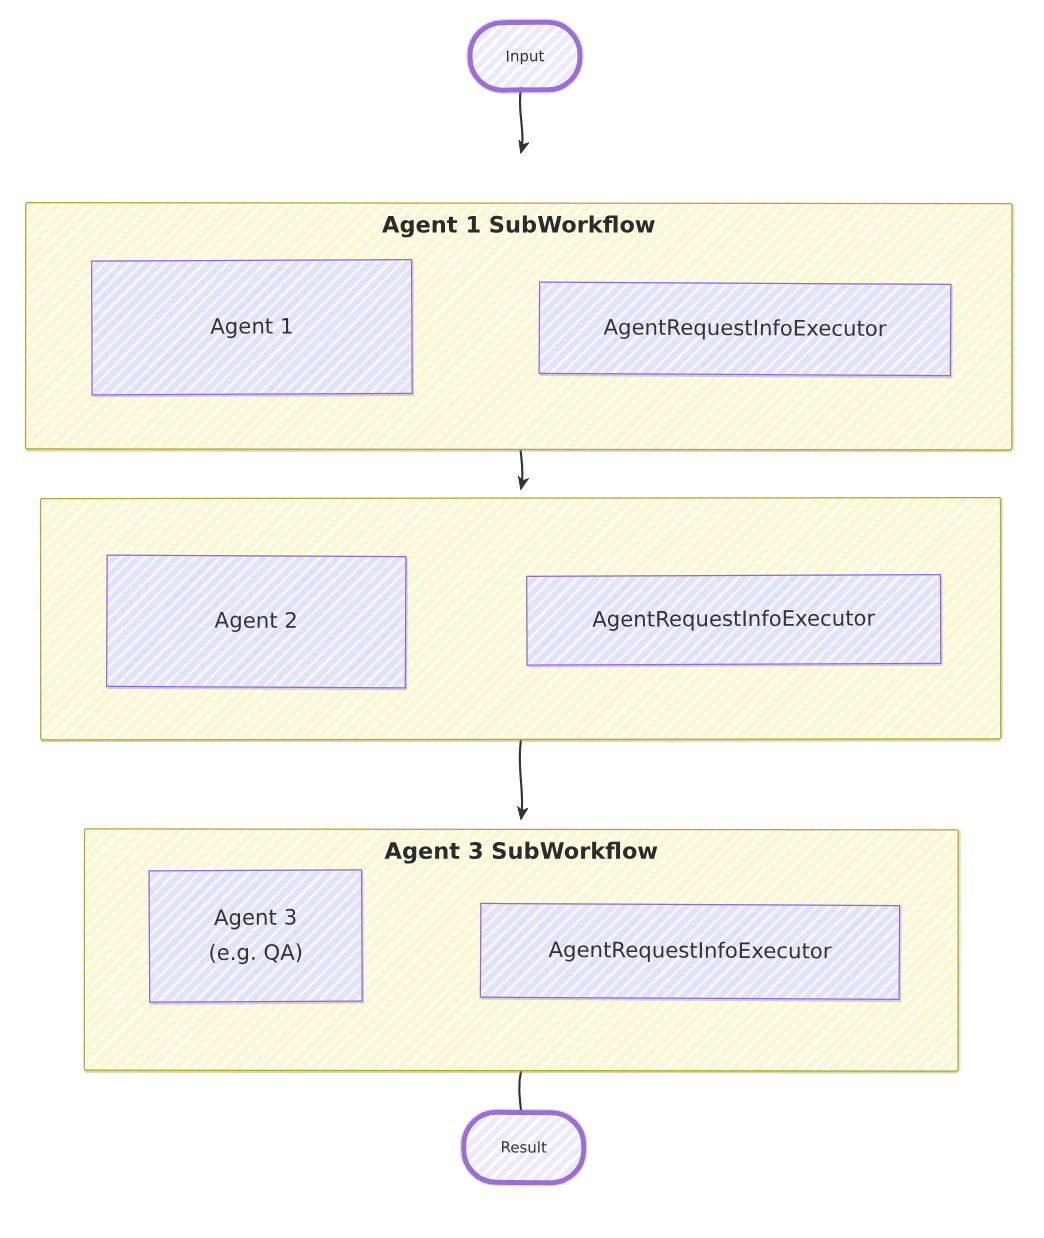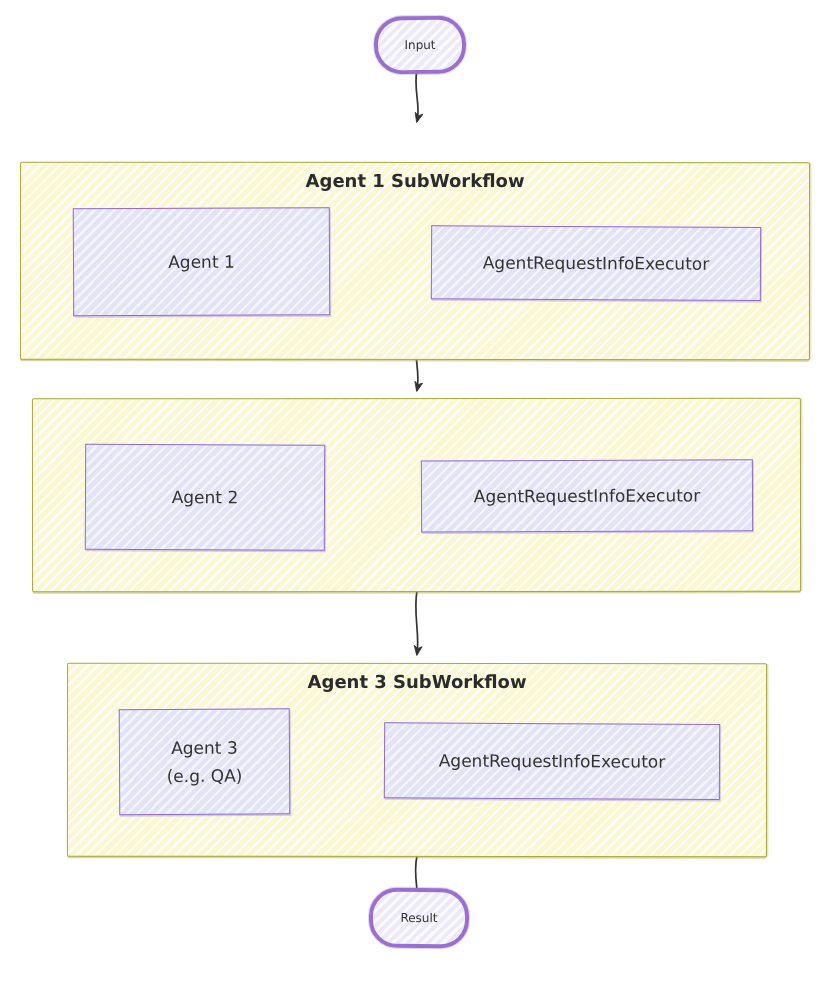--- a/index.html
+++ b/index.html
@@ -71,21 +71,21 @@
     font-size: 17px;
     line-height: 1.65;
     color: #333333;
     text-align: center;
   }
   
   .s1 .agent { left: 52px;  top: 45px; width: 255px; height: 106px; transform: rotate(-0.3deg); }
   .s1 .exec  { left: 410px; top: 63px; width: 328px; height: 72px;  transform: rotate(0.25deg); }
   .s2 .agent { left: 52px;  top: 45px; width: 238px; height: 104px; transform: rotate(0.3deg); }
   .s2 .exec  { left: 388px; top: 61px; width: 330px; height: 70px;  transform: rotate(-0.2deg); }
-  .s3 .agent { left: 51px;  top: 45px; width: 169px; height: 104px; transform: rotate(-0.35deg); }
+  .s3 .agent { left: 51px;  top: 32px; width: 169px; height: 104px; transform: rotate(-0.35deg); }
   .s3 .exec  { left: 316px; top: 59px; width: 334px; height: 74px;  transform: rotate(0.25deg); }
 </style>
 </head>
 <body>
 
 <div class="canvas">
 
   <svg class="wires" viewBox="0 0 835 990" xmlns="http://www.w3.org/2000/svg">
     <defs>
       <marker id="ah" markerWidth="11" markerHeight="10" refX="8.5" refY="4.5" orient="auto" markerUnits="userSpaceOnUse">

